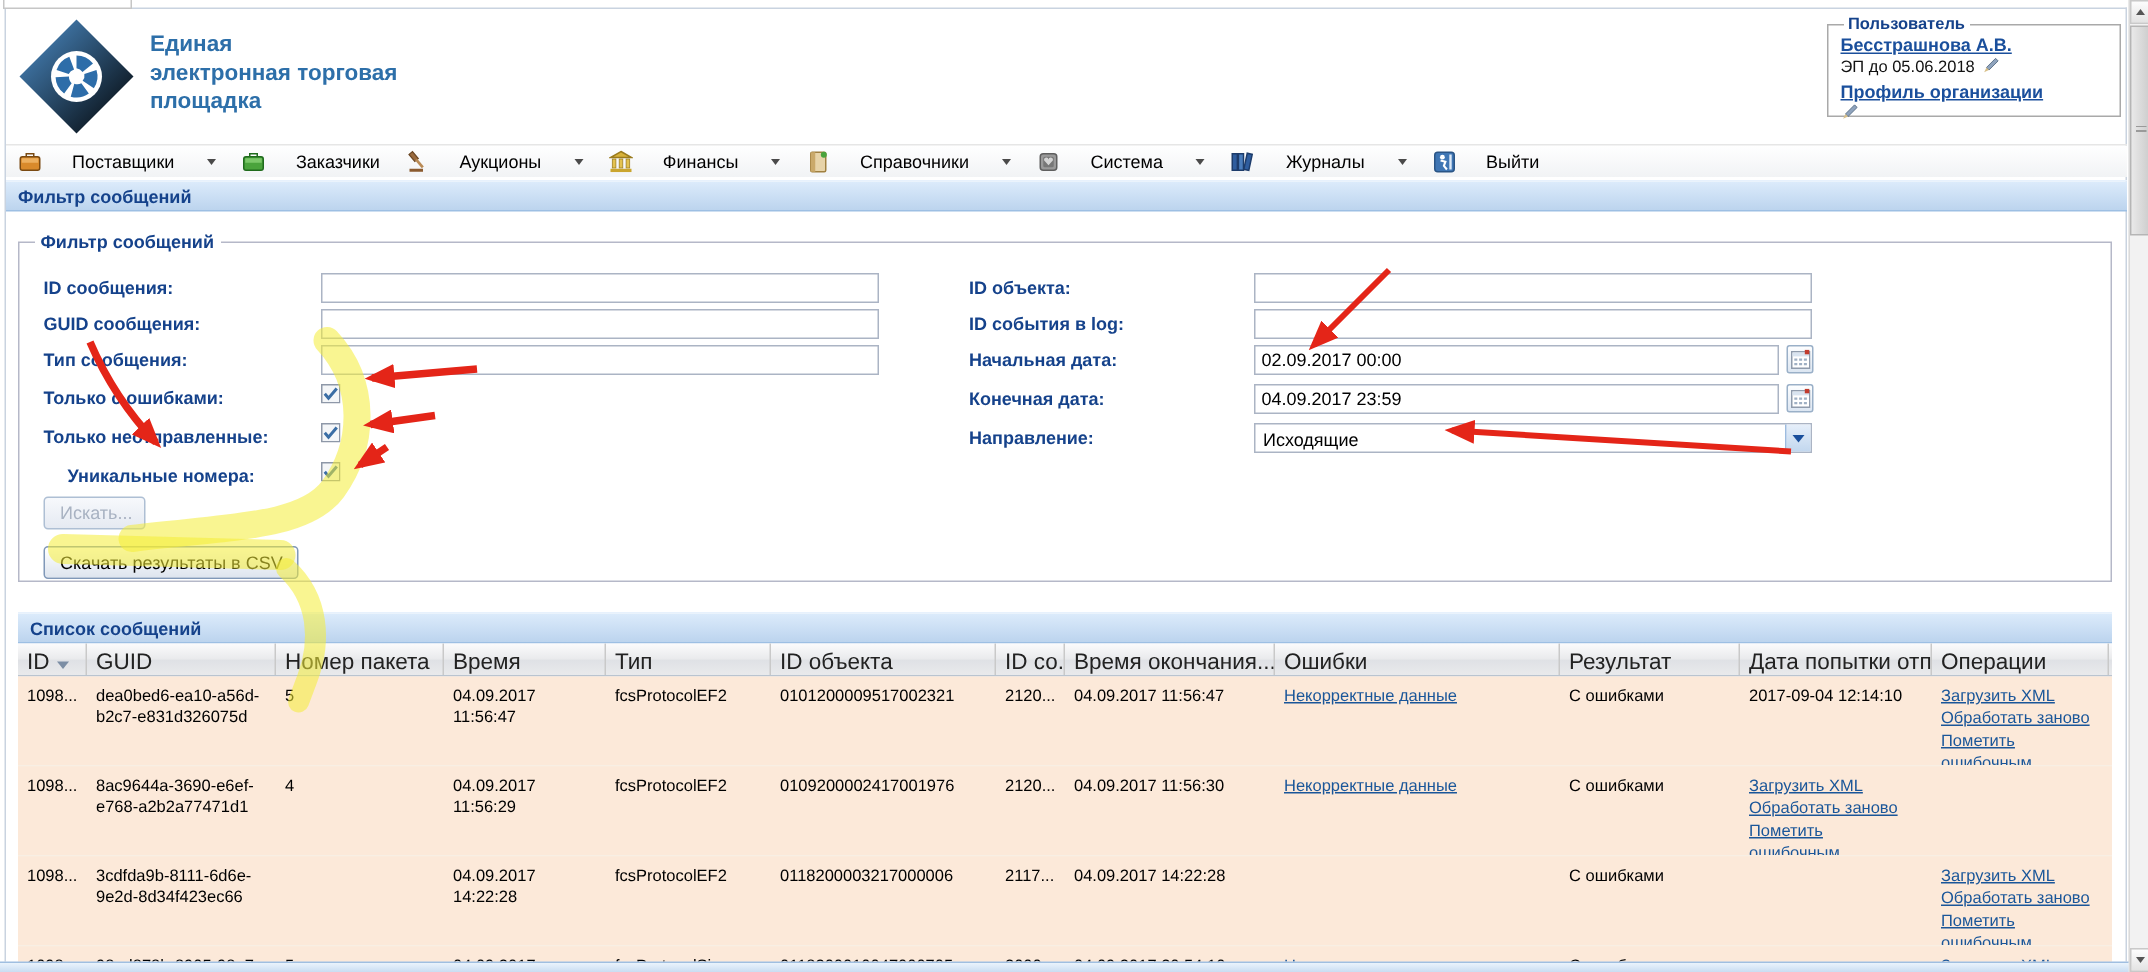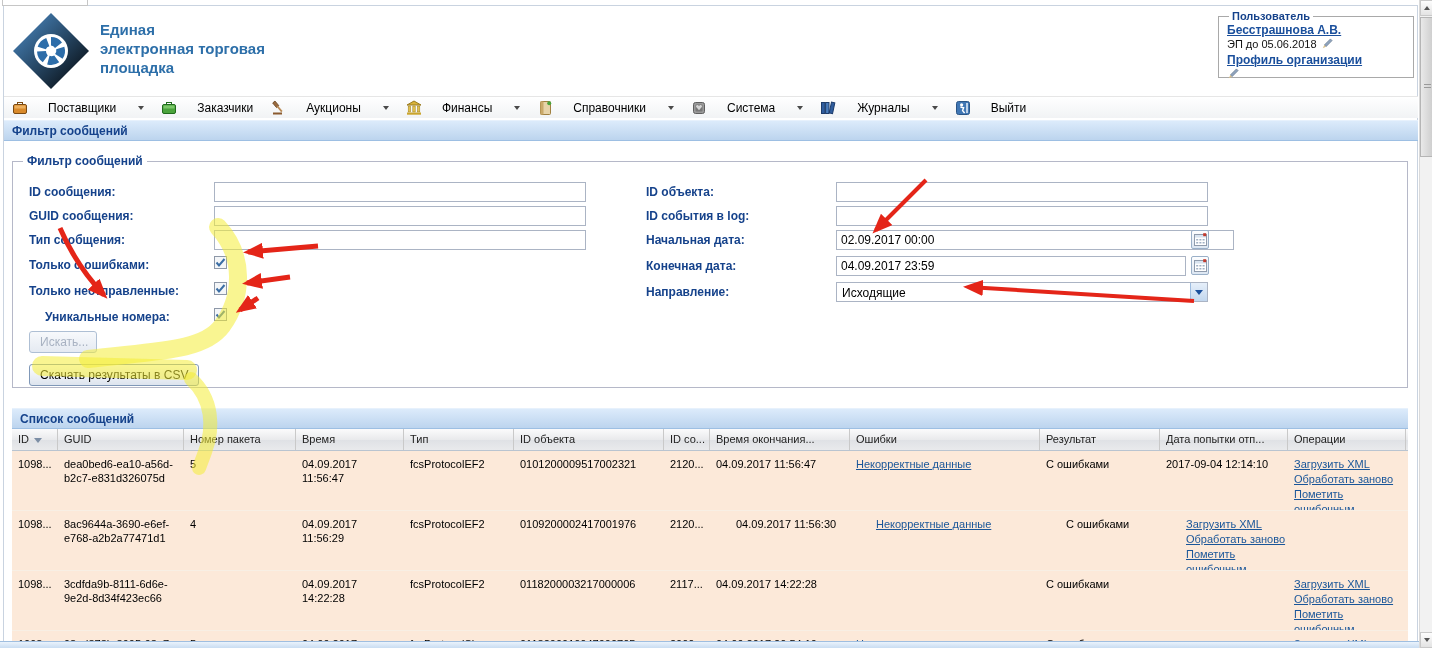--- a/index.html
+++ b/index.html
@@ -54,21 +54,21 @@
   .checkbox { position:absolute; width:13px; height:13px; cursor:pointer; }
   .btn { position:absolute; border:1px solid #8098B8; border-radius:3px; font-size:12px;
     background:linear-gradient(#FFFFFF,#DDE4EE); padding:3px 10px; cursor:pointer; color:#000;
     font-family:"Liberation Sans", sans-serif; }
   .btn[disabled] { color:#A8B2C2; border-color:#AEBFD4; background:linear-gradient(#F7F9FC,#E5EAF2); cursor:default; }
 
   
   #grid-header-row { left:12px; top:429px; width:1396px; height:22px; display:flex;
     background:linear-gradient(#FBFBFC,#E9EAEC 50%,#DFE1E5 52%,#E9EAEC);
     border-bottom:1px solid #B9C4D0; }
-  .hcell { flex:0 0 auto; border-right:1px solid #C9C9C9; padding:4px 12px 0 6px; font-size:11px;
+  .hcell { flex:0 0 auto; border-right:1px solid #C9C9C9; padding:4px 12px 0 6px; font-size:15px;
     color:#222; white-space:nowrap; overflow:hidden; cursor:pointer; }
   .sort-arrow { display:inline-block; width:0; height:0; border-left:4px solid transparent;
     border-right:4px solid transparent; border-top:5px solid #7C8EA5; margin-left:5px; }
   #grid-body { left:12px; top:451px; width:1396px; height:190px; overflow:hidden; background:#FCE9D9; }
   .grow { display:flex; height:60px; background:#FCE9D9; border-bottom:1px solid #F8EFE4; cursor:default; }
   .gcell { flex:0 0 auto; padding:6px 5px 0 6px; font-size:11px; color:#000;
     word-wrap:break-word; overflow:hidden; line-height:14px; }
   .glink { color:#1A5699; text-decoration:underline; cursor:pointer; display:inline-block; }
   .op-link { color:#1A5699; text-decoration:underline; cursor:pointer; display:block; line-height:15px; }
 
@@ -261,21 +261,21 @@
       <span class="flabel" style="left: 32px; top: 142px;">Уникальные номера:</span>
       <span class="checkbox" style="left: 201px; top: 140px;"><svg width="13" height="13">
           <rect x="0.5" y="0.5" width="12" height="12" fill="#F4F6F8" stroke="#8E98A8"></rect>
           <path d="M2.5 6.5 L5 9.5 L10.5 3" stroke="#3B6EA5" stroke-width="2" fill="none"></path>
         </svg></span>
       <span class="flabel" style="left: 633px; top: 17px;">ID объекта:</span>
       <input class="tinput" style="left: 823px; top: 14px; width: 372px;">
       <span class="flabel" style="left: 633px; top: 41px;">ID события в log:</span>
       <input class="tinput" style="left: 823px; top: 38px; width: 372px;">
       <span class="flabel" style="left: 633px; top: 65px;">Начальная дата:</span>
-      <input class="tinput" value="02.09.2017 00:00" style="left: 823px; top: 62px; width: 398px;">
+      <input class="tinput" value="02.09.2017 00:00" style="left: 823px; top: 62px; width: 350px;">
       <span class="trigger-btn" style="left: 1178px; top: 62px;">
         <svg width="13" height="13">
           <rect x="0.5" y="1.5" width="12" height="11" fill="#fff" stroke="#8F9BAC"></rect>
           <rect x="1" y="2" width="11" height="2.6" fill="#D9E4F0"></rect>
           <rect x="9.2" y="0.2" width="3" height="3" fill="#C23B2E"></rect>
           <g fill="#9FB0C4">
             <rect x="2.2" y="6" width="2" height="1.5"></rect>
             <rect x="5.4" y="6" width="2" height="1.5"></rect>
             <rect x="8.6" y="6" width="2" height="1.5"></rect>
             <rect x="2.2" y="9" width="2" height="1.5"></rect>
@@ -350,21 +350,21 @@
       </div>
     </div>
     <div class="grow">
       <div class="gcell" style="width: 46px;">1098...</div>
       <div class="gcell" style="width: 126px;">8ac9644a-3690-e6ef-e768-a2b2a77471d1</div>
       <div class="gcell" style="width: 112px;">4</div>
       <div class="gcell" style="width: 108px;">04.09.2017 11:56:29</div>
       <div class="gcell" style="width: 110px;">fcsProtocolEF2</div>
       <div class="gcell" style="width: 150px;">0109200002417001976</div>
       <div class="gcell" style="width: 46px;">2120...</div>
-      <div class="gcell" style="width: 140px; margin-left: 20px;">04.09.2017 11:56:30</div>
+      <div class="gcell" style="width: 140px;">04.09.2017 11:56:30</div>
       <div class="gcell" style="width: 190px;"><span class="glink">Некорректные данные</span></div>
       <div class="gcell" style="width: 120px;">С ошибками</div>
       <div class="gcell" style="width: 118px;">
         <span class="op-link">Загрузить XML</span>
         <span class="op-link">Обработать заново</span>
         <span class="op-link">Пометить ошибочным</span>
       </div>
     </div>
     <div class="grow">
       <div class="gcell" style="width: 46px;">1098...</div>

